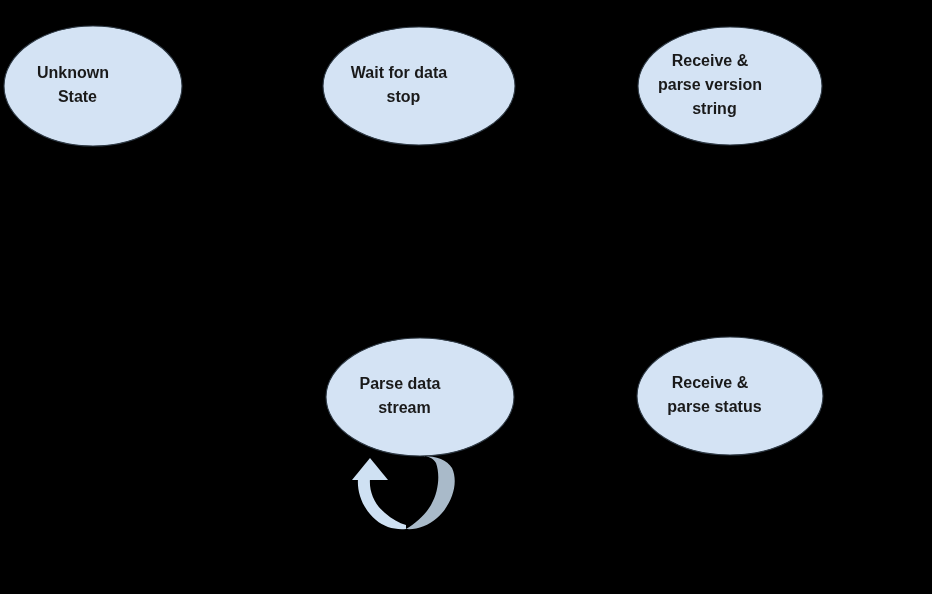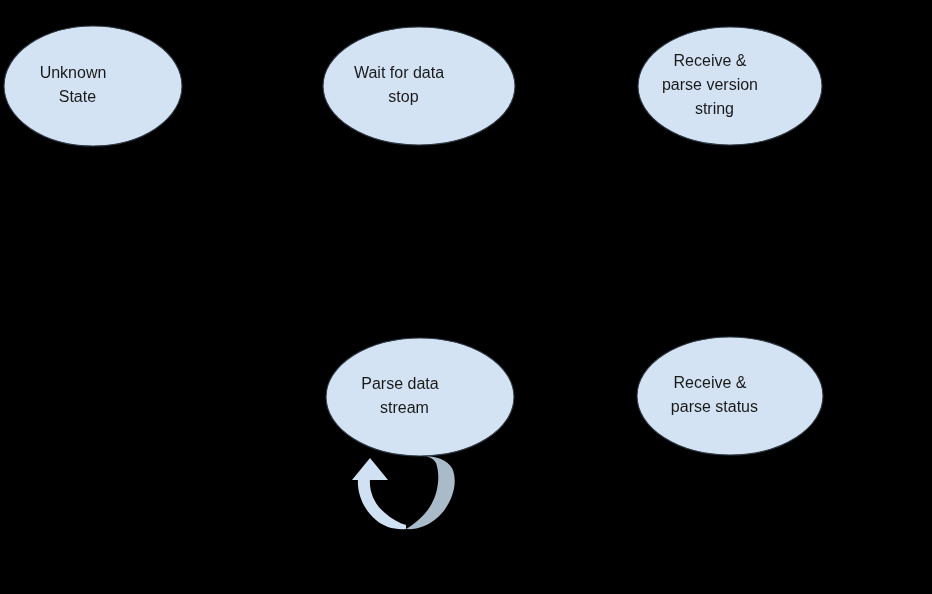--- a/index.html
+++ b/index.html
@@ -12,20 +12,21 @@
     width: 932px;
     height: 594px;
     overflow: hidden;
     font-family: "Liberation Sans", sans-serif;
   }
   #canvas {
     position: relative;
     width: 932px;
     height: 594px;
     background: #000000;
+    font-weight: bold;
   }
   #diagram-svg {
     position: absolute;
     left: 0;
     top: 0;
     width: 932px;
     height: 594px;
     display: block;
   }
   .node-label {

